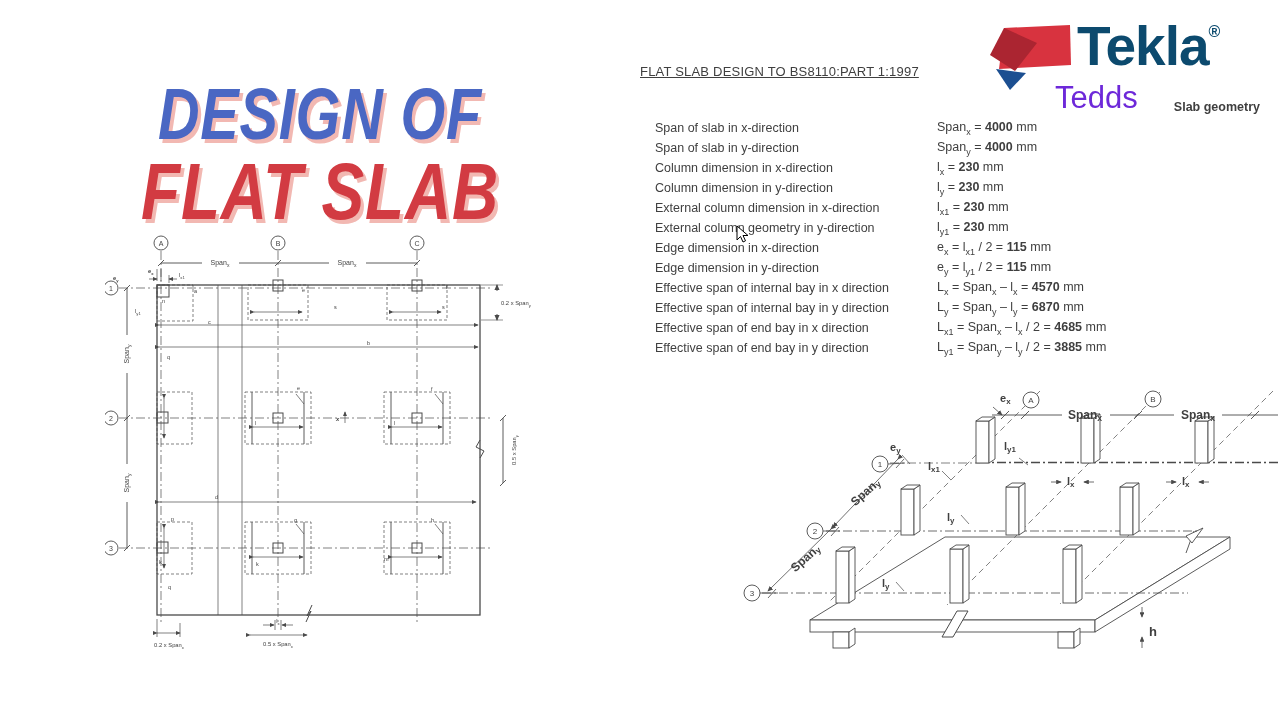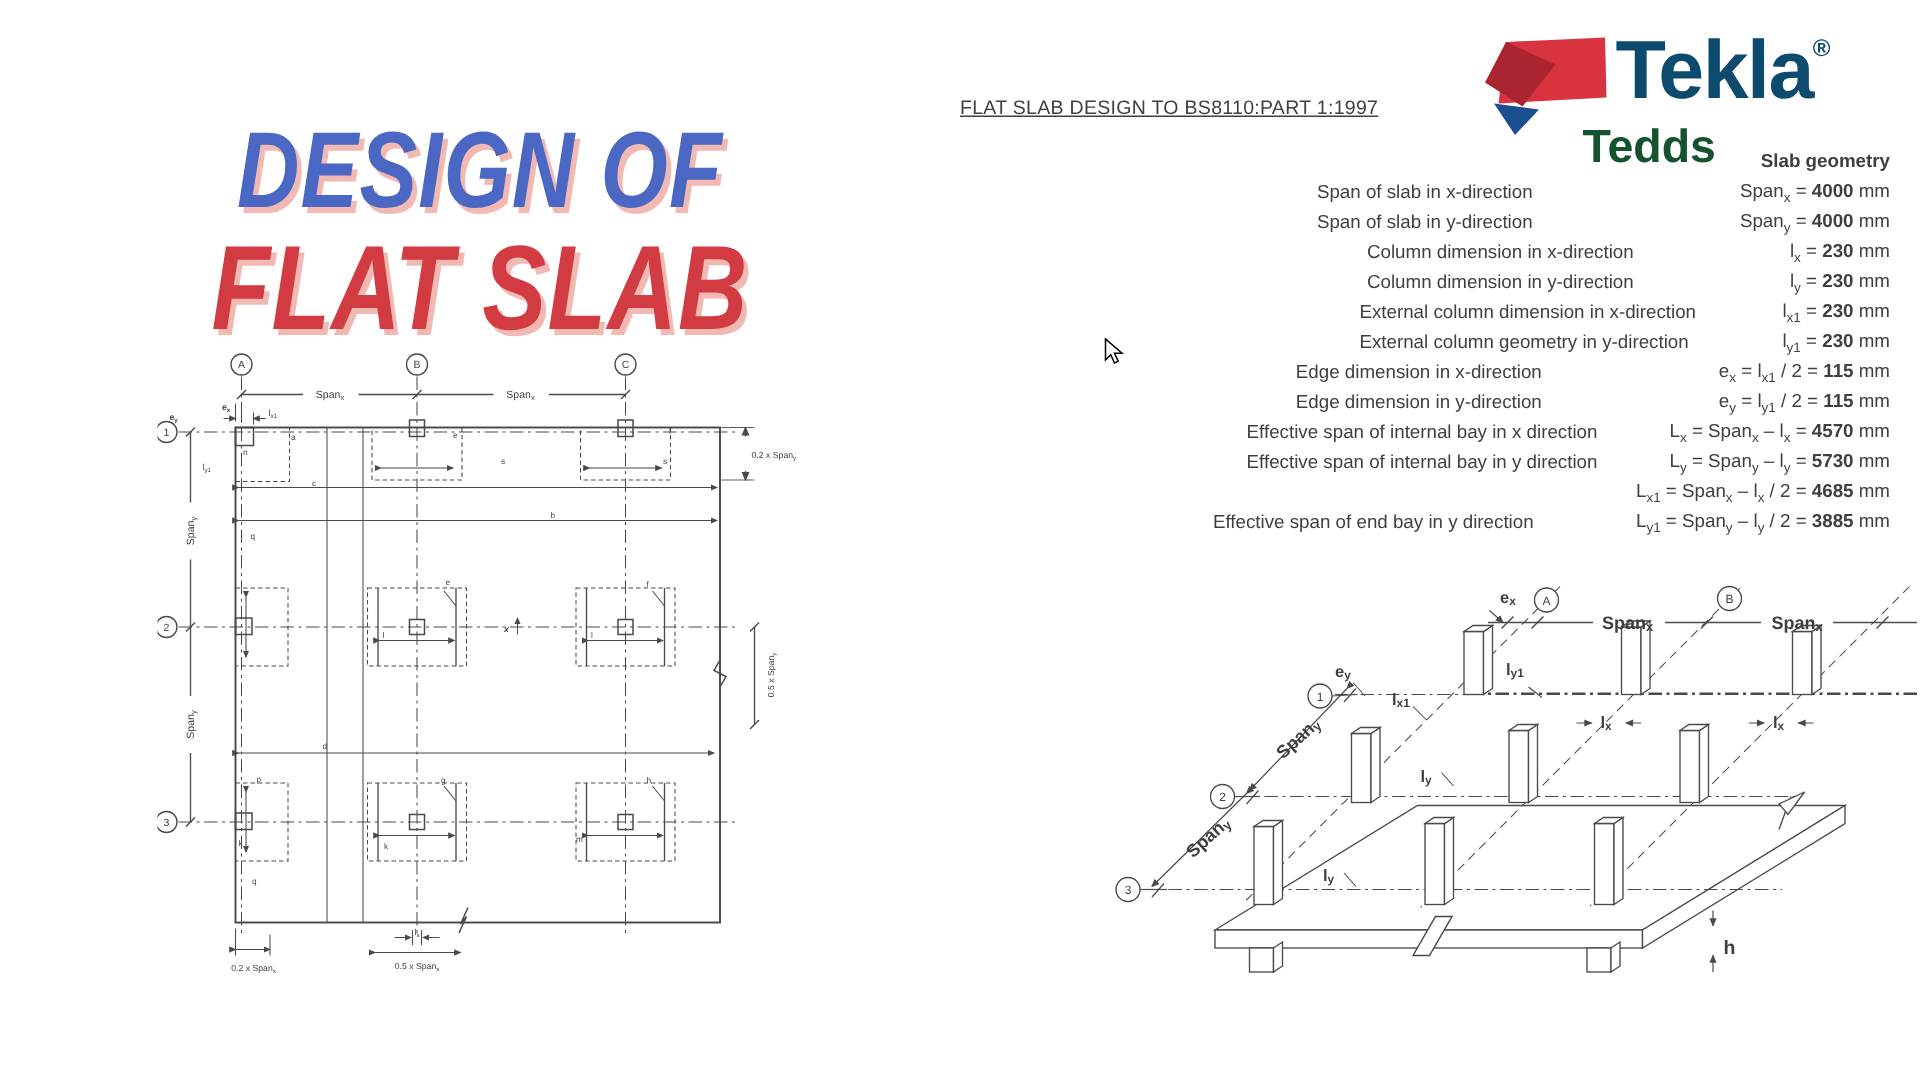--- a/index.html
+++ b/index.html
@@ -11,27 +11,27 @@
   .title-block { position:absolute; left:55px; top:78px; width:530px; text-align:center;
                  font-style:italic; font-weight:bold; transform:scaleX(0.80); transform-origin:50% 0; }
   .title-line1 { font-size:72px; line-height:72px; color:#4a67c3; text-shadow:4px 4px 0 #f2b8b2; letter-spacing:1px;}
   .title-line2 { font-size:80px; line-height:80px; color:#d23b42; text-shadow:4px 4px 0 #f2b8b2; margin-top:2px; letter-spacing:1px;}
 
   
   .logo { position:absolute; left:985px; top:10px; width:295px; height:110px; }
   .logo-mark { position:absolute; left:0; top:3px; }
   .logo-brand { position:absolute; left:92px; top:4px; font-size:55px; font-weight:bold; color:#0c4a6e; letter-spacing:-1px; }
   .logo-brand sup { font-size:16px; vertical-align:28px; }
-  .logo-product { position:absolute; left:70px; top:70px; font-size:31px; font-weight:bold; color:#14532d; }
+  .logo-product { position:absolute; left:70px; top:70px; font-size:31px; font-weight:normal; color:#6d28d9; }
 
   
   .doc { position:absolute; left:640px; top:64px; width:620px; color:#3f3f3f; font-size:12.5px; }
   .doc-heading { font-weight:normal; font-size:13px; text-decoration:underline; letter-spacing:0.2px; }
   .section-title { font-weight:bold; margin:21px 0 4px 15px;text-align:right; }
-  .geo-row { display:flex; margin-left:15px; height:20px; align-items:center;justify-content:flex-end; }
+  .geo-row { display:flex; margin-left:15px; height:20px; align-items:center; }
   .geo-label { width:282px; }
   .geo-value .bold { font-weight:bold; }
   .geo-value sub { font-size:9px; }
 
   
   .plan-wrap { position:absolute; left:105px; top:235px; }
   .iso-wrap  { position:absolute; left:740px; top:385px; }
   svg text { font-family:"Liberation Sans", sans-serif; fill:#3f3f3f; }
 
   .cursor { position:absolute; left:736px; top:225px; }
@@ -91,23 +91,24 @@
         <div class="geo-row">
           <span class="geo-label">Edge dimension in y-direction</span>
           <span class="geo-value"><span>e</span><sub>y</sub><span> = l</span><sub>y1</sub><span> / 2 = </span><span class="bold">115</span><span> mm</span></span>
         </div>
         <div class="geo-row">
           <span class="geo-label">Effective span of internal bay in x direction</span>
           <span class="geo-value"><span>L</span><sub>x</sub><span> = Span</span><sub>x</sub><span> – l</span><sub>x</sub><span> = </span><span class="bold">4570</span><span> mm</span></span>
         </div>
         <div class="geo-row">
           <span class="geo-label">Effective span of internal bay in y direction</span>
-          <span class="geo-value"><span>L</span><sub>y</sub><span> = Span</span><sub>y</sub><span> – l</span><sub>y</sub><span> = </span><span class="bold">5730</span><span> mm</span></span>
-        </div>
-        <div class="geo-row">
+          <span class="geo-value"><span>L</span><sub>y</sub><span> = Span</span><sub>y</sub><span> – l</span><sub>y</sub><span> = </span><span class="bold">6870</span><span> mm</span></span>
+        </div>
+        <div class="geo-row">
+          <span class="geo-label">Effective span of end bay in x direction</span>
           <span class="geo-value"><span>L</span><sub>x1</sub><span> = Span</span><sub>x</sub><span> – l</span><sub>x</sub><span> / 2 = </span><span class="bold">4685</span><span> mm</span></span>
         </div>
         <div class="geo-row">
           <span class="geo-label">Effective span of end bay in y direction</span>
           <span class="geo-value"><span>L</span><sub>y1</sub><span> = Span</span><sub>y</sub><span> – l</span><sub>y</sub><span> / 2 = </span><span class="bold">3885</span><span> mm</span></span>
         </div>
       </div>
   </div>
 
   <div class="plan-wrap">

